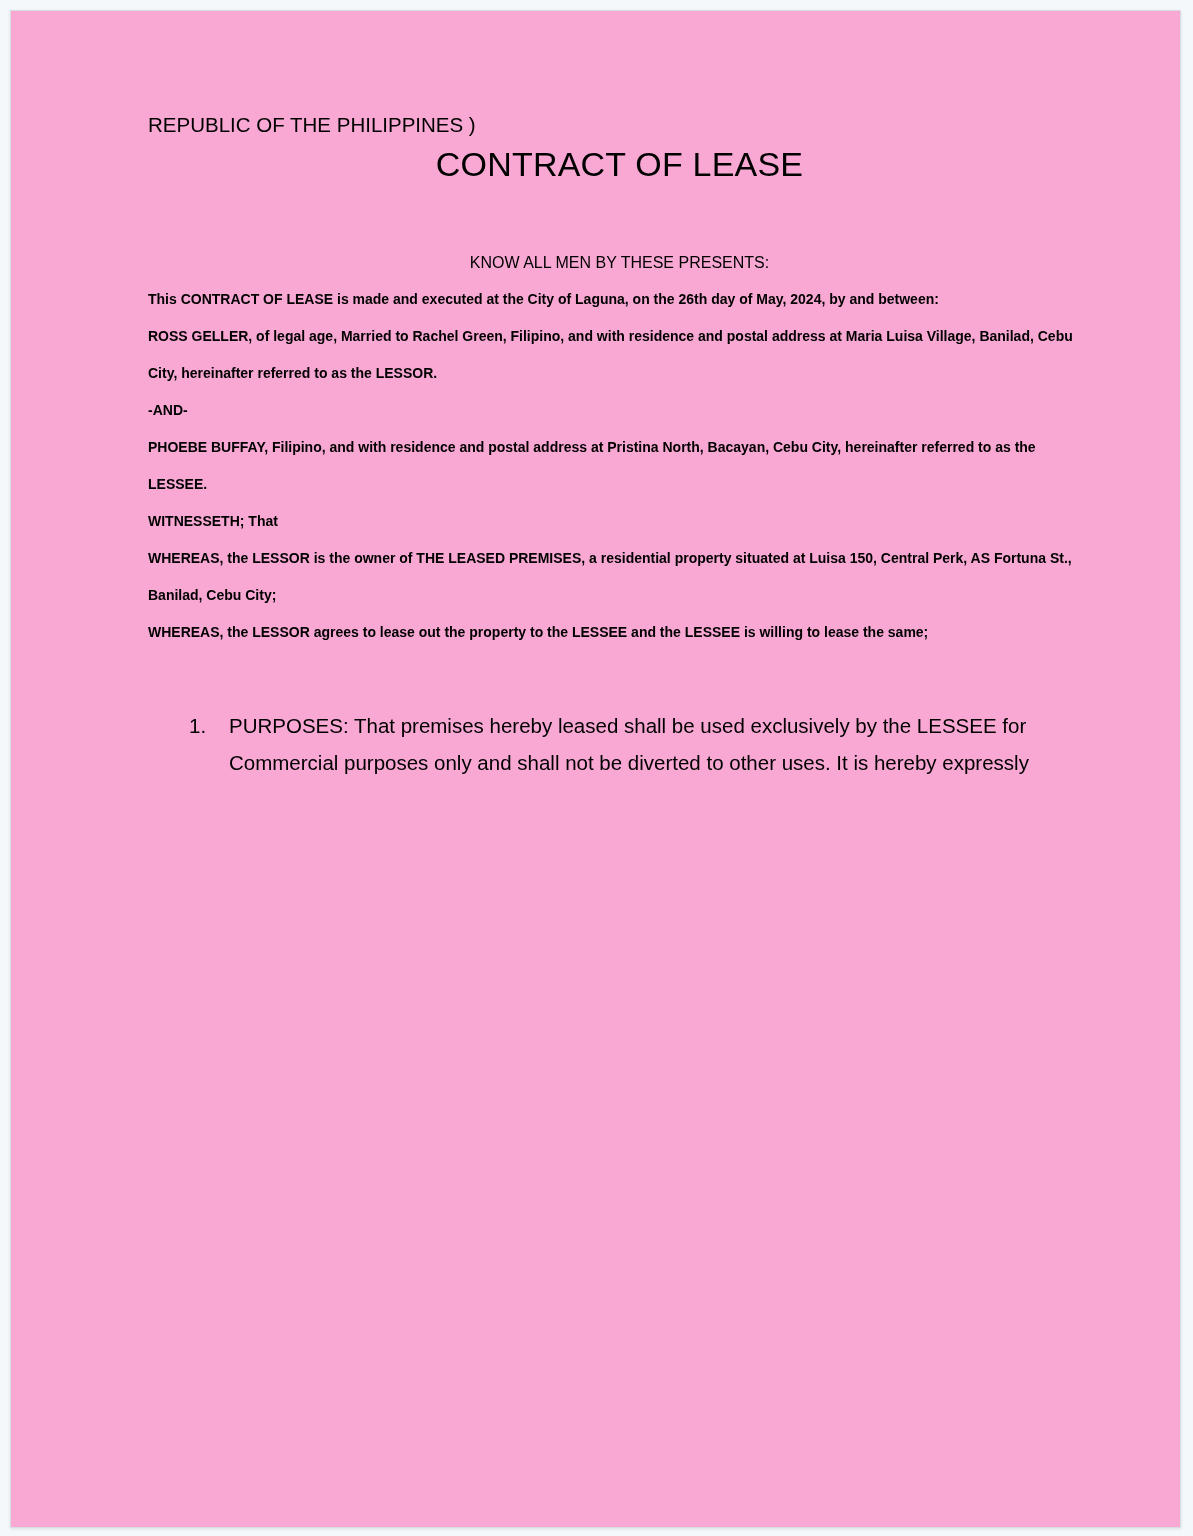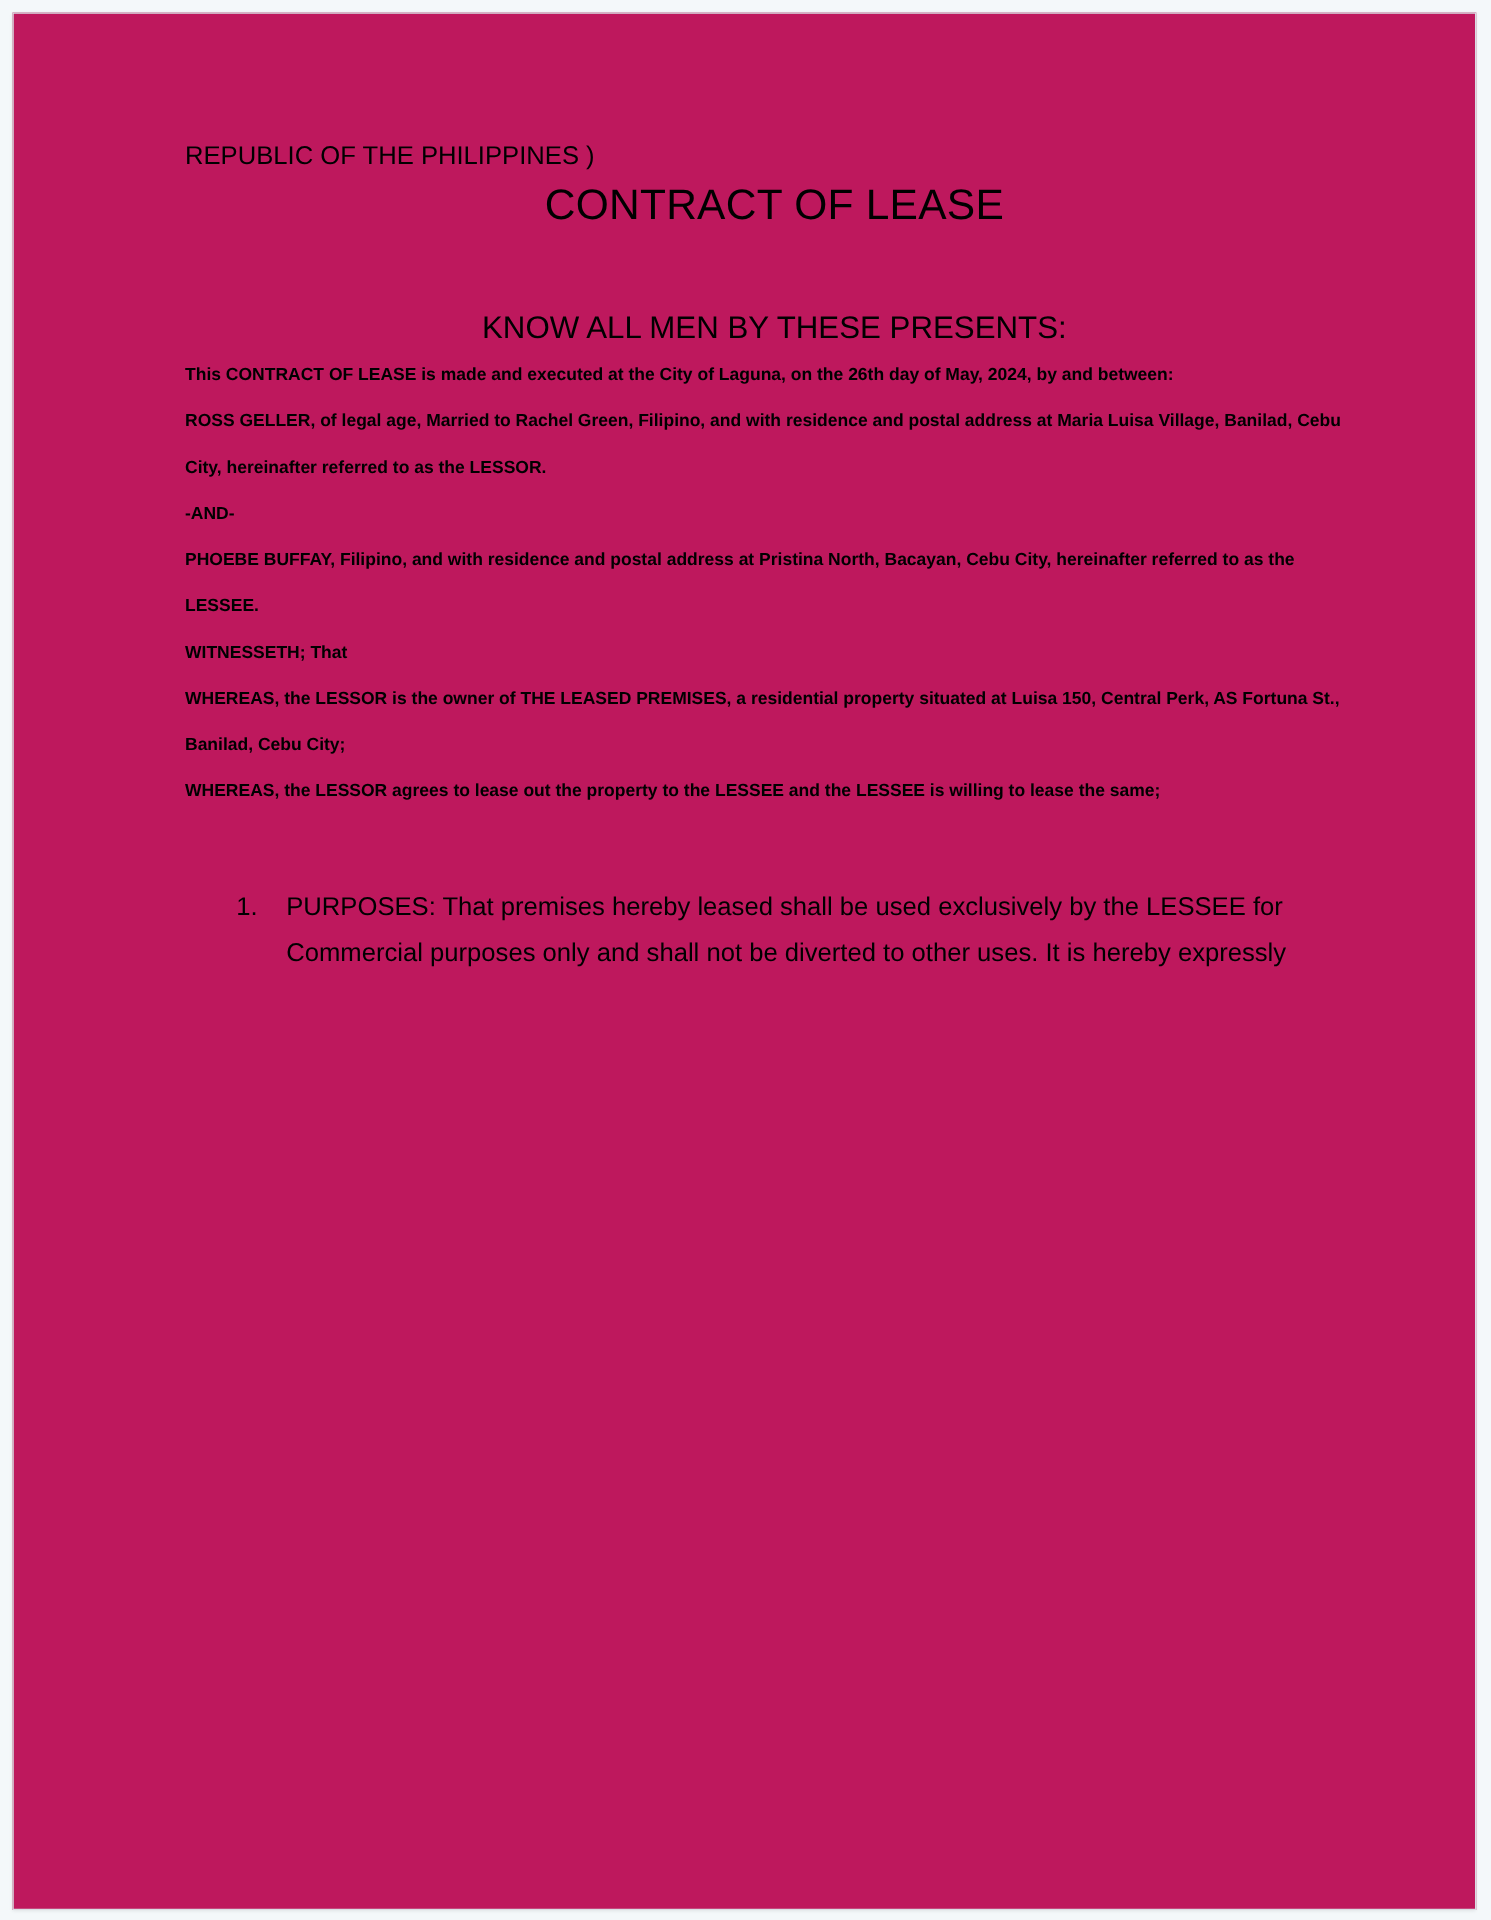--- a/index.html
+++ b/index.html
@@ -13,21 +13,21 @@
     font-family: "Liberation Sans", sans-serif;
     overflow: hidden;
   }
 
   #page {
     position: absolute;
     left: 10px;
     top: 10px;
     width: 1171px;
     height: 1518px;
-    background: #be185d;
+    background: #f9a8d4;
     border: 1px solid #d8dde2;
     box-shadow: 0 1px 3px rgba(0,0,0,0.10);
     box-sizing: border-box;
     overflow: hidden;
   }
 
   #doc {
     position: absolute;
     left: 137px;
     top: 95px;
@@ -49,21 +49,21 @@
 
   .title {
     text-align: center;
     font-size: 34px;
     line-height: 42px;
     letter-spacing: 0.2px;
   }
 
   .subtitle {
     text-align: center;
-    font-size: 25px;
+    font-size: 16px;
     line-height: 37px;
     margin-top: 59px;
   }
 
   p.para {
     margin: 0;
     padding: 0;
     text-align: left;
     font-size: 14px;
     line-height: 37px;

